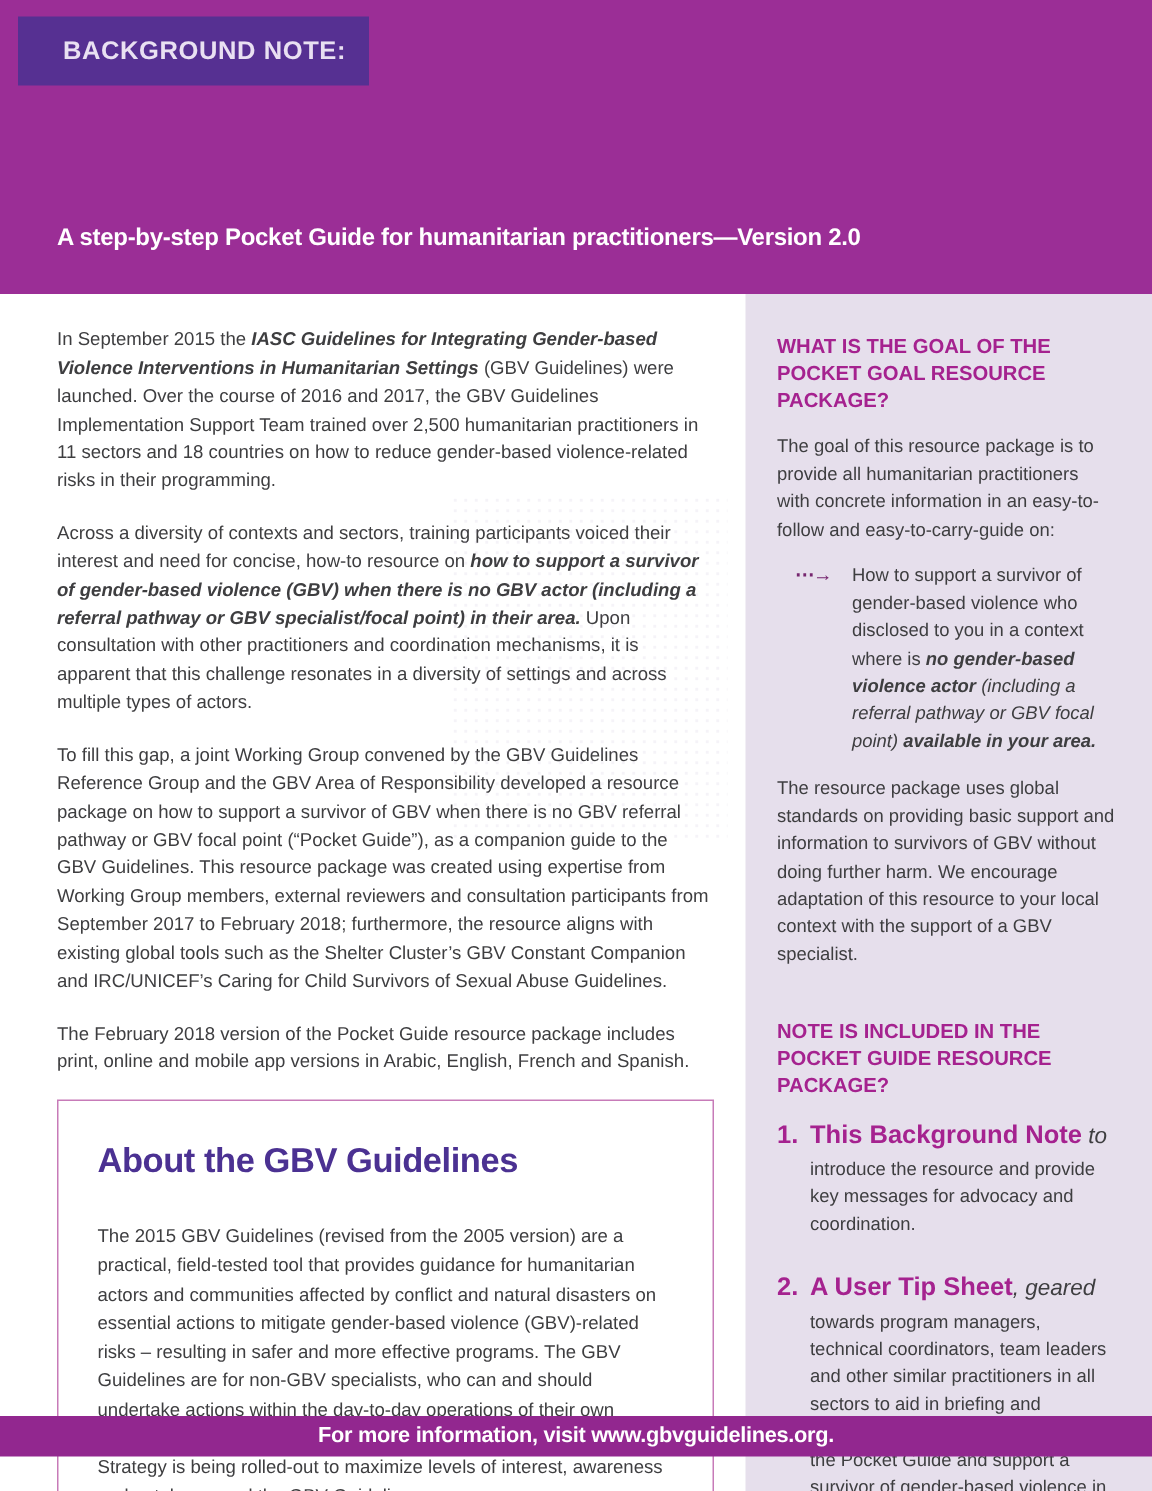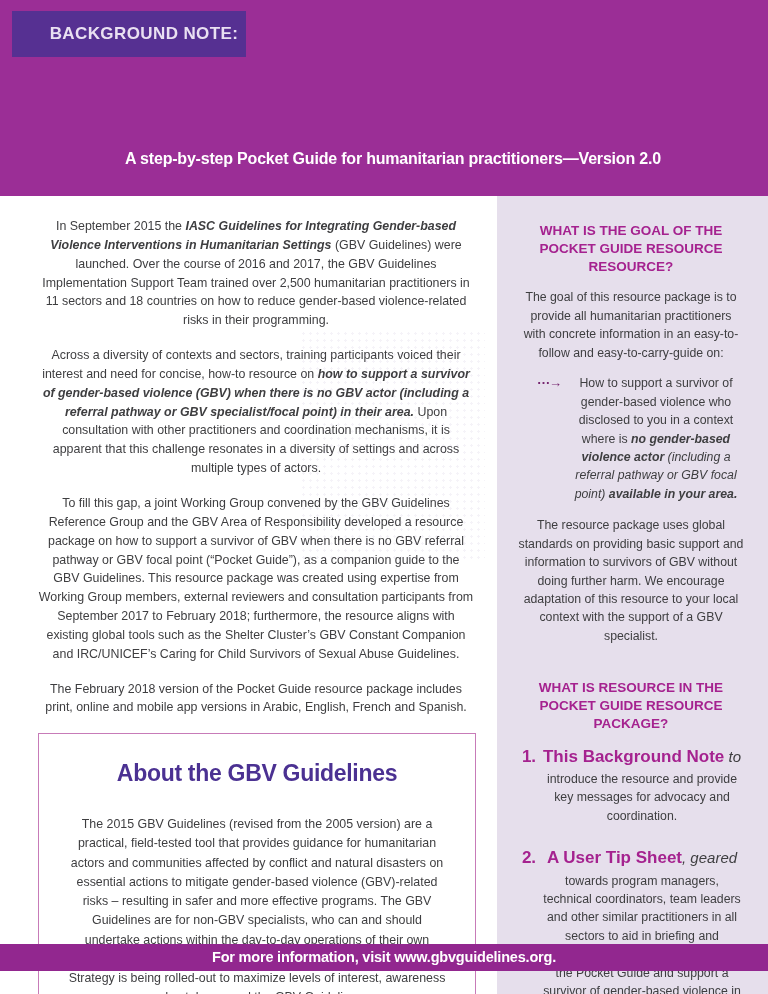--- a/index.html
+++ b/index.html
@@ -1,21 +1,21 @@
 <!DOCTYPE html>
 <html style="--header-bg: #9b2e96; --badge-bg: #563092; --sidebar-bg: #e6dfec; --accent-magenta: #a5228f; --about-heading: #4b3192; --about-border: #c77bb8; --footer-bg: #92278f; --body-text: #3e3e40;"><head>
 <meta charset="utf-8">
 <title>Background Note</title>
 <style>
   :root{
     --header-bg:#9b2e96; --badge-bg:#563092; --sidebar-bg:#e6dfec;
     --accent-magenta:#a5228f; --about-heading:#4b3192; --about-border:#c77bb8;
     --footer-bg:#92278f; --body-text:#3e3e40;
   }
-  *{box-sizing:border-box; margin:0; padding:0;text-align:center;}
+  *{box-sizing:border-box; margin:0; padding:0;}
   body{margin:0; background:#fff; font-family:"Liberation Sans", sans-serif;}
   .page{position:relative; width:768px; height:994px; background:#fff; overflow:hidden;}
 
   
   .hdr{position:absolute; left:0; top:0; width:768px; height:196px; background:var(--header-bg,#9b2e96);}
   .badge{position:absolute; left:12px; top:11px; width:234px; height:46px; background:var(--badge-bg,#563092);}
   .badge span{display:block; padding-left:30px; line-height:46px; color:#e9e0f2; font-weight:bold;
     font-size:17px; letter-spacing:.4px;}
   .title{position:absolute; left:38px; top:70px; width:710px; color:#fff; font-weight:bold;
     font-size:29px; line-height:36px; letter-spacing:-.4px;}
@@ -86,31 +86,31 @@
     <p><span class="seg-b">The February 2018 version of the Pocket Guide resource package </span><span class="seg-r">includes print, online and mobile app versions in Arabic, English, French and Spanish.</span></p>
 
     <section class="aboutbox">
       <h2>About the GBV Guidelines</h2>
       <p>The 2015 GBV Guidelines (revised from the 2005 version) are a practical, field-tested tool that provides guidance for humanitarian actors and communities affected by conflict and natural disasters on essential actions to mitigate gender-based violence (GBV)-related risks – resulting in safer and more effective programs. The GBV Guidelines are for non-GBV specialists, who can and should undertake actions within the day-to-day operations of their own sectors to reduce GBV-related risks. A three-year Implementation Strategy is being rolled-out to maximize levels of interest, awareness and uptake around the GBV Guidelines.</p>
     </section>
   </main>
 
   <aside class="sidebar">
 
-    <h3 class="sb-heading">WHAT IS THE GOAL OF THE POCKET GUIDE RESOURCE RESOURCE?</h3>
+    <h3 class="sb-heading">WHAT IS THE GOAL OF THE POCKET GOAL RESOURCE PACKAGE?</h3>
     <p class="sb-p">The goal of this resource package is to provide all humanitarian practitioners with concrete information in an easy-to-follow and easy-to-carry-guide on:</p>
 
     <div class="bullet">
       <span class="bullet-arrow">⋯→</span>
       <span class="bullet-text"><span class="seg-r">How to support a survivor of gender-based violence who disclosed to you in a context where is </span><span class="seg-bi">no gender-based violence actor </span><span class="seg-i">(including a referral pathway or GBV focal point) </span><span class="seg-bi">available in your area.</span></span>
     </div>
 
     <p class="sb-p">The resource package uses global standards on providing basic support and information to survivors of GBV without doing further harm. We encourage adaptation of this resource to your local context with the support of a GBV specialist.</p>
 
-    <h3 class="sb-heading second">WHAT IS RESOURCE IN THE POCKET GUIDE RESOURCE PACKAGE?</h3>
+    <h3 class="sb-heading second">NOTE IS INCLUDED IN THE POCKET GUIDE RESOURCE PACKAGE?</h3>
 
     <div class="si">
       <span class="si-num">1.</span>
       <div class="si-body">
         <span class="si-lead">This Background Note</span><span class="si-suffix"> to</span>
         <div class="si-text">introduce the resource and provide key messages for advocacy and coordination.</div>
       </div>
     </div>
 
     <div class="si">

